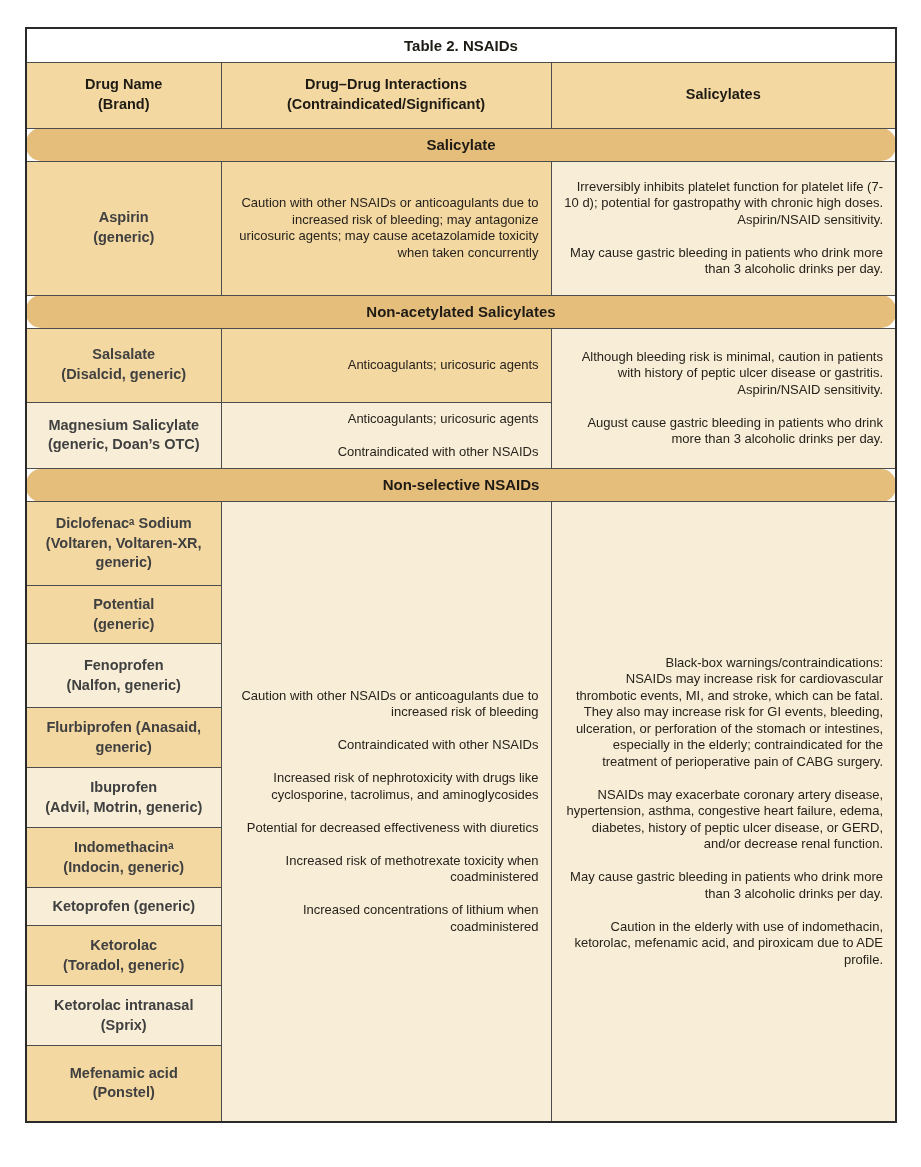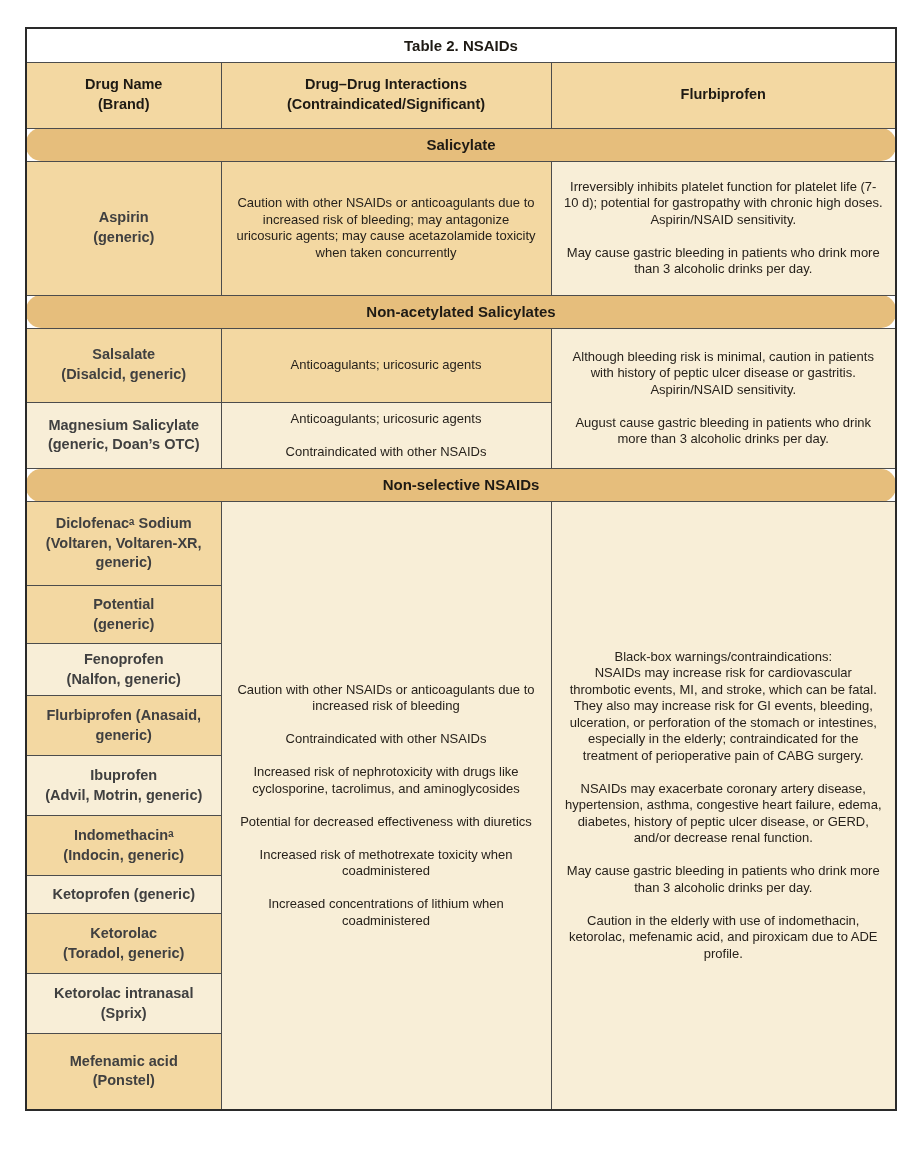--- a/index.html
+++ b/index.html
@@ -59,21 +59,21 @@
     border-radius: 15px;
   }
   td.drug-cell {
     text-align: center;
     font-weight: bold;
     font-size: 14.5px;
     line-height: 1.35;
     color: #404040;
     padding: 6px 8px;
   }
-  td.body-cell { text-align: center; }
+  td.body-cell { text-align: right; }
   .tan, [data-shade="tan"] { background: #f3d8a2; }
   .cream, [data-shade="cream"] { background: #f8eed7; }
 </style>
 </head>
 <body>
 
 <div class="page">
   <table class="nsaid-table">
     <colgroup>
       <col style="width:195px">
@@ -84,21 +84,21 @@
     <tbody>
         <tr>
       <td class="title-cell" colspan="3">Table 2. NSAIDs</td>
     </tr>
 
     <tr>
       <th class="col-head">Drug Name
 (Brand)</th>
       <th class="col-head">Drug–Drug Interactions
 (Contraindicated/Significant)</th>
-      <th class="col-head">Flurbiprofen</th>
+      <th class="col-head">Salicylates</th>
     </tr>
 
     <tr>
       <td class="section-cell" colspan="3">Salicylate</td>
     </tr>
 
     <tr>
       <td class="drug-cell tan" style="height:134px">Aspirin
 (generic)</td>
       <td class="body-cell tan">Caution with other NSAIDs or anticoagulants due to increased risk of bleeding; may antagonize uricosuric agents; may cause acetazolamide toxicity when taken concurrently</td>
@@ -156,21 +156,21 @@
 
 Caution in the elderly with use of indomethacin, ketorolac, mefenamic acid, and piroxicam due to ADE profile.</td>
     </tr>
 
     <tr>
       <td class="drug-cell" style="height:58px" data-shade="tan">Potential
 (generic)</td>
     </tr>
 
     <tr>
-      <td class="drug-cell" style="height:52px" data-shade="cream">Fenoprofen
+      <td class="drug-cell" style="height:64px" data-shade="cream">Fenoprofen
 (Nalfon, generic)</td>
     </tr>
 
     <tr>
       <td class="drug-cell" style="height:60px" data-shade="tan">Flurbiprofen (Anasaid,
 generic)</td>
     </tr>
 
     <tr>
       <td class="drug-cell" style="height:60px" data-shade="cream">Ibuprofen

